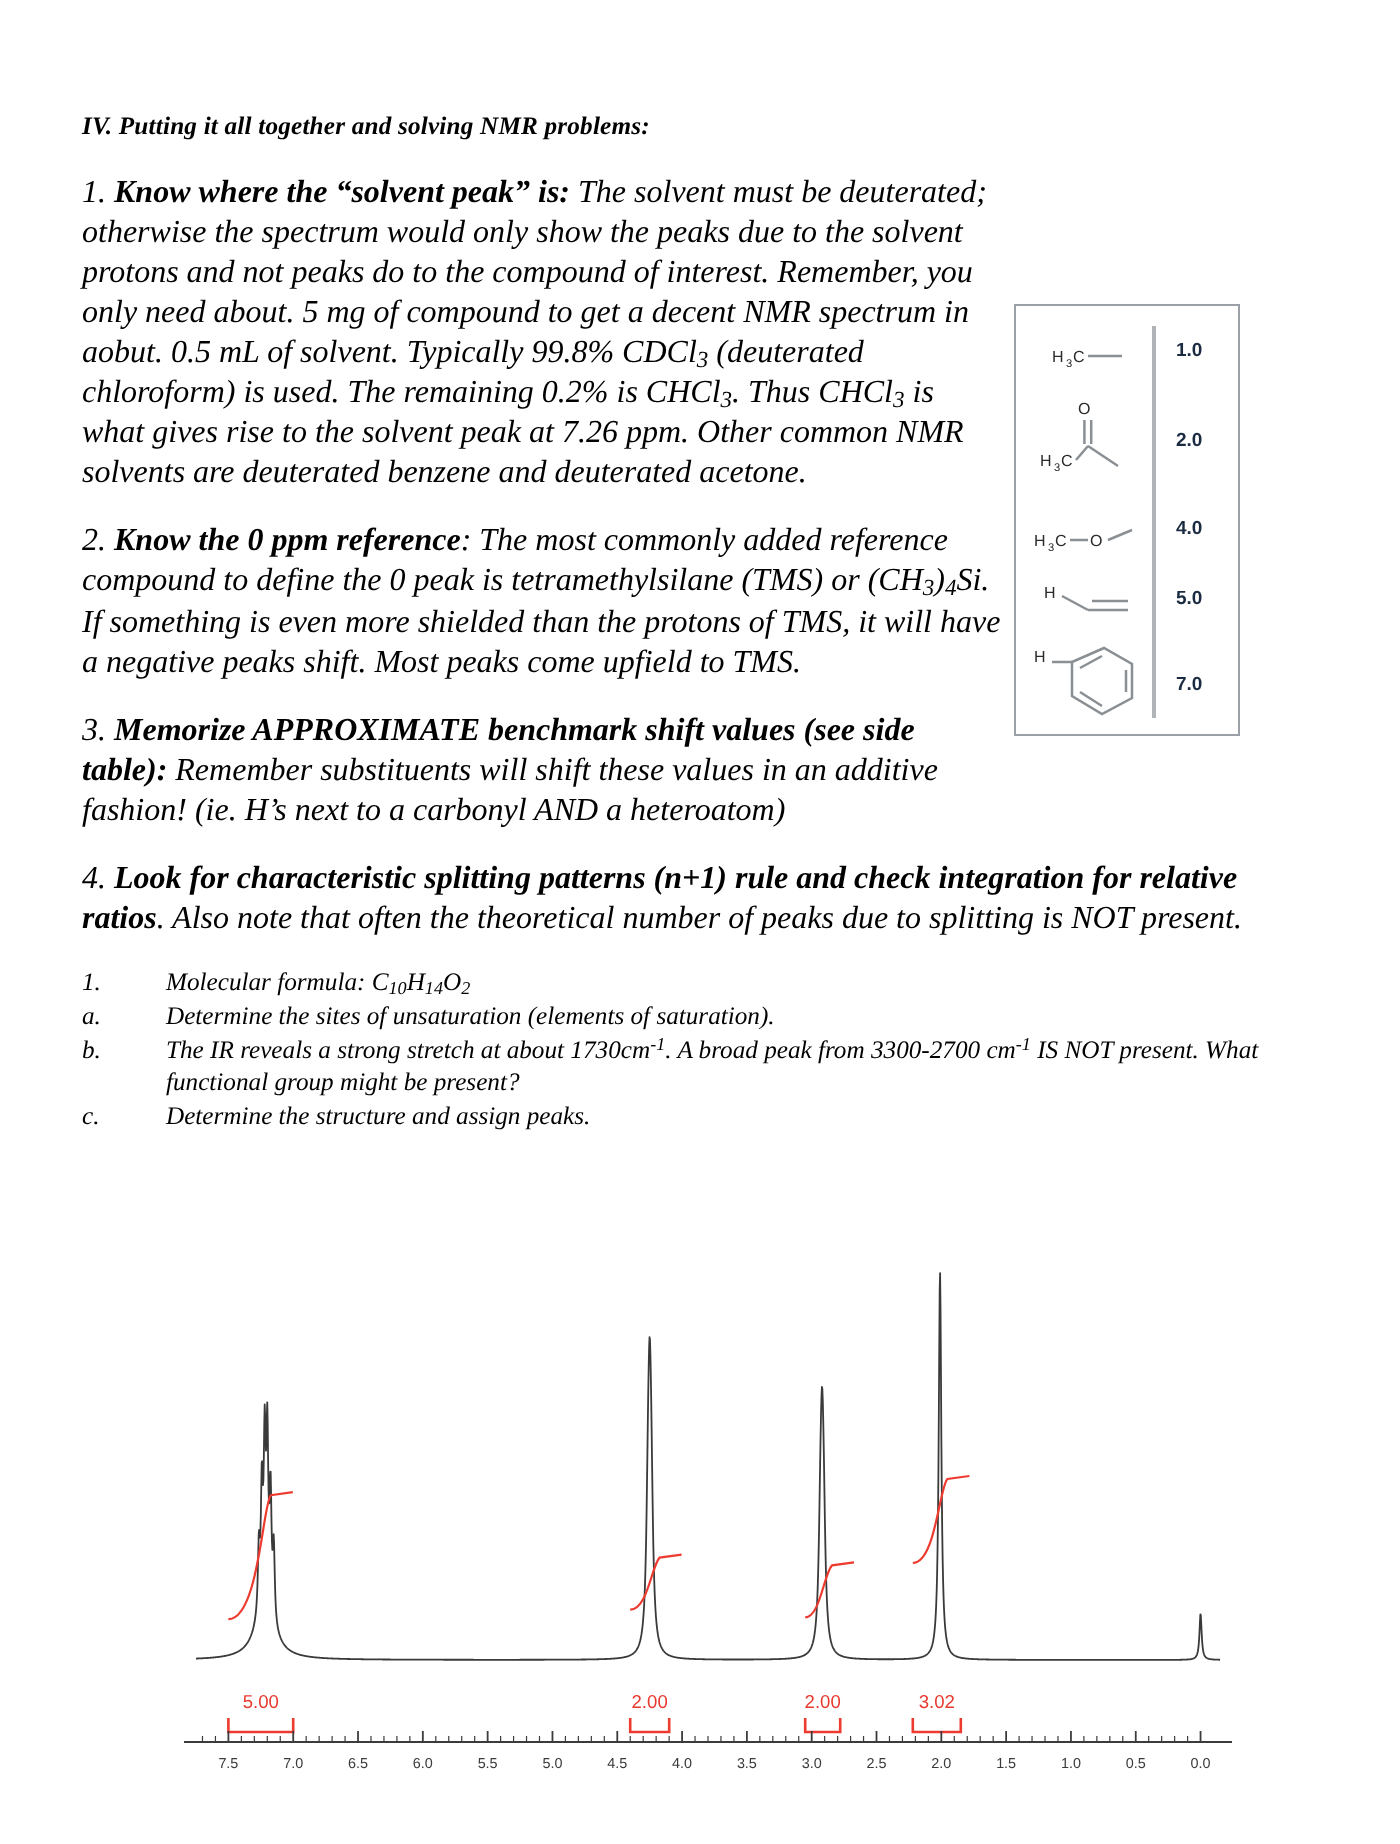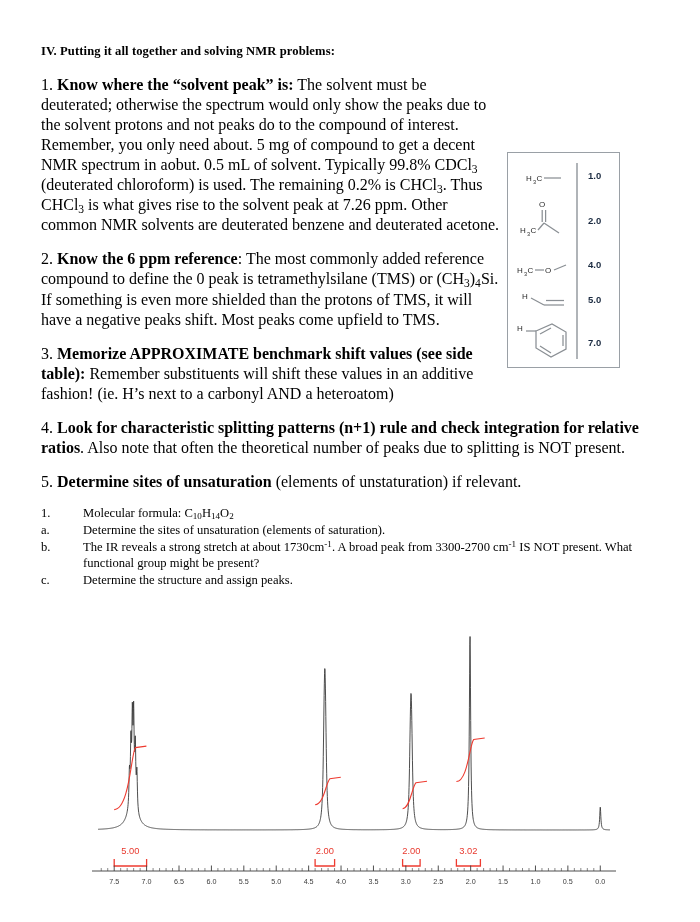--- a/index.html
+++ b/index.html
@@ -16,22 +16,23 @@
     overflow: hidden;
   }
   .page {
     position: absolute;
     left: 0; top: 0;
     width: 700px; height: 922px;
   }
   .content {
     position: absolute;
     left: 41px;
-    top: 44px;
+    top: 56px;
     width: 620px;
+    font-style: italic;
   }
   h1.section-title {
     font-size: 12.6px;
     font-weight: bold;
     margin: 0 0 15px 0;
     line-height: 1.25;
     letter-spacing: 0.1px;
   }
   p.para {
     font-size: 16px;
@@ -128,34 +129,31 @@
 
   <div class="content">
 
     <h1 class="section-title">IV. Putting it all together and solving NMR problems:</h1>
 
     <p class="para narrow">
       <span>1. </span><b>Know where the “solvent peak” is:</b><span> The solvent must be deuterated; otherwise the spectrum would only show the peaks due to the solvent protons and not peaks do to the compound of interest. Remember, you only need about. 5 mg of compound to get a decent NMR spectrum in aobut. 0.5 mL of solvent. Typically 99.8% CDCl<sub>3</sub> (deuterated chloroform) is used. The remaining 0.2% is CHCl<sub>3</sub>. Thus CHCl<sub>3</sub> is what gives rise to the solvent peak at 7.26 ppm. Other common NMR solvents are deuterated benzene and deuterated acetone.</span>
     </p>
 
     <p class="para narrow">
-      <span>2. </span><b>Know the 6 ppm reference</b><span>: The most commonly added reference compound to define the 0 peak is tetramethylsilane (TMS) or (CH<sub>3</sub>)<sub>4</sub>Si. If something is even more shielded than the protons of TMS, it will have a negative peaks shift. Most peaks come upfield to TMS.</span>
+      <span>2. </span><b>Know the 0 ppm reference</b><span>: The most commonly added reference compound to define the 0 peak is tetramethylsilane (TMS) or (CH<sub>3</sub>)<sub>4</sub>Si. If something is even more shielded than the protons of TMS, it will have a negative peaks shift. Most peaks come upfield to TMS.</span>
     </p>
 
     <p class="para narrow">
       <span>3. </span><b>Memorize APPROXIMATE benchmark shift values (see side table):</b><span> Remember substituents will shift these values in an additive fashion! (ie. H’s next to a carbonyl AND a heteroatom)</span>
     </p>
 
     <p class="para wide">
       <span>4. </span><b>Look for characteristic splitting patterns (n+1) rule and check integration for relative ratios</b><span>. Also note that often the theoretical number of peaks due to splitting is NOT present.</span>
     </p>
 
-    <p class="para wide">
-      <span>5. </span><b>Determine sites of unsaturation</b><span> (elements of unstaturation) if relevant.</span>
-    </p>
 
 
 
     <table class="problems">
       <tbody>
           <tr>
         <td class="marker">1.</td>
         <td>Molecular formula: C<sub>10</sub>H<sub>14</sub>O<sub>2</sub></td>
       </tr>
       <tr>

